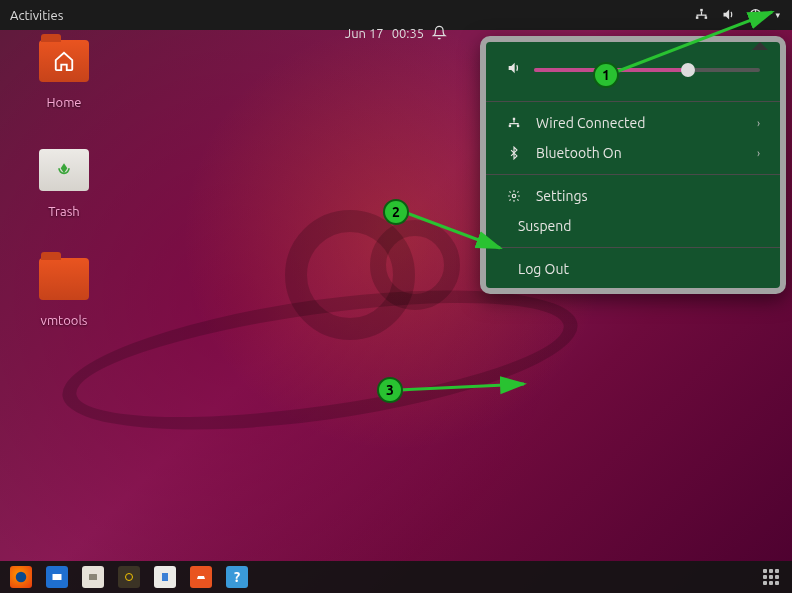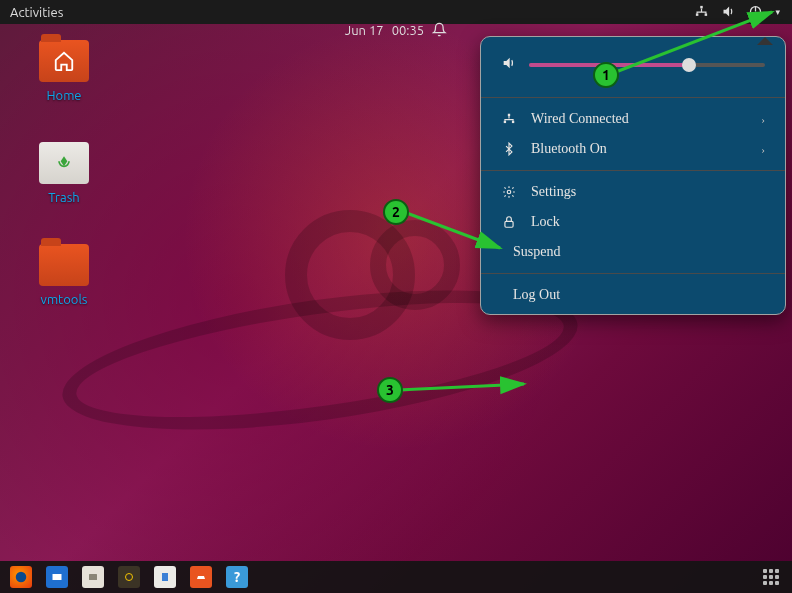--- a/index.html
+++ b/index.html
@@ -20,50 +20,49 @@
       linear-gradient(135deg, #5e1a3b 0%, #7a1a4a 30%, #8a1a55 45%, #6d0a3c 70%, #4c012f 100%);
   }
   .wallpaper .circ {
     position:absolute; border:22px solid rgba(0,0,0,0.18); border-radius:50%;
   }
   .wallpaper .c1 { width:130px; height:130px; left:285px; top:210px;}
   .wallpaper .c2 { width:90px; height:90px; left:370px; top:220px; border-width:16px;}
   .wallpaper .ring { position:absolute; width:520px; height:120px; border:14px solid rgba(0,0,0,0.18); border-radius:50%; left:60px; top:300px; transform:rotate(-8deg);}
   
   .topbar {
-    position:absolute; top:0; left:0; right:0; height:24px;
+    position:absolute; top:0; left:0; right:0; height:30px;
     background:#1b1b1b;
     display:flex; align-items:center; color:#ddd;
     font-size:13px;
     z-index:10;
   }
   .topbar .left { padding-left:10px; }
   .topbar .center { position:absolute; left:50%; transform:translateX(-50%); display:flex; align-items:center; gap:8px;margin-top:36px;}
   .topbar .right { margin-left:auto; display:flex; align-items:center; gap:12px; padding-right:12px;}
   .topbar .right .tri { font-size:9px; }
   .ico { width:15px; height:15px; display:inline-block; }
   
   .desktop-icons { position:absolute; top:40px; left:30px; display:flex; flex-direction:column; gap:40px; z-index:2;}
   .dicon { display:flex; flex-direction:column; align-items:center; gap:6px; width:68px;}
   .dicon .folder { width:50px; height:42px; border-radius:4px; position:relative; }
   .dicon .folder.orange { background:linear-gradient(#e95420,#c7431a);}
   .dicon .folder.orange::before { content:""; position:absolute; top:-6px; left:2px; width:20px; height:8px; background:#c7431a; border-radius:3px 3px 0 0;}
   .dicon .folder.trash { background:linear-gradient(#eceae6,#d6d3cd);}
-  .dicon .label { font-size:13px; color:#0ea5e9; text-shadow:0 1px 2px rgba(0,0,0,0.7);}
+  .dicon .label { font-size:13px; color:#f9a8d4; text-shadow:0 1px 2px rgba(0,0,0,0.7);margin-top:7px;}
   .home-glyph { position:absolute; inset:0; display:flex; align-items:center; justify-content:center; color:#fff; font-size:20px;}
   .trash-glyph { position:absolute; inset:0; display:flex; align-items:center; justify-content:center; }
   .trash-glyph svg { width:20px; height:20px;}
   
   .sysmenu {
     position:absolute; top:36px; right:6px; width:306px;
-    background:#0c4a6e; border:1px solid #a3a3a3; border-radius:10px;
+    background:#14532d; border:6px solid #a3a3a3; border-radius:10px;
     z-index:20; padding:10px 0 4px 0;
     box-shadow:0 6px 20px rgba(0,0,0,0.5);
     font-size:14px;
-    font-family:Liberation Serif, serif;
   }
   .sysmenu::before { content:""; position:absolute; top:-8px; right:12px; border:8px solid transparent; border-bottom-color:#343434;}
   .sysmenu .volrow { display:flex; align-items:center; gap:12px; padding:8px 20px 16px 20px;}
   .slider {
     flex:1; height:4px; background:#555; position:relative; border-radius:2px;
   }
   .slider .fill { position:absolute; left:0; top:0; bottom:0; background:#c24b8d; border-radius:2px;}
   .slider .thumb { position:absolute; top:50%; width:14px; height:14px; background:#ddd; border-radius:50%; transform:translate(-50%,-50%);}
   .sysmenu .item {
     display:flex; align-items:center; gap:14px; padding:7px 20px;
@@ -197,29 +196,20 @@
   </div>
   <div class="sep"></div>
   <div class="item">
     <span class="micon">
       <svg width="14" height="14" viewBox="0 0 24 24" fill="none" stroke="#e7e5e3" stroke-width="2">
           <circle cx="12" cy="12" r="3"></circle>
           <path d="M12 2v3M12 19v3M4.2 4.2l2.1 2.1M17.7 17.7l2.1 2.1M2 12h3M19 12h3M4.2 19.8l2.1-2.1M17.7 6.3l2.1-2.1"></path>
         </svg>
     </span>
     <span>Settings</span>
-  </div>
-  <div class="item">
-    <span class="micon">
-      <svg width="14" height="14" viewBox="0 0 24 24" fill="none" stroke="#e7e5e3" stroke-width="2">
-          <rect x="5" y="11" width="14" height="10" rx="2"></rect>
-          <path d="M8 11V7a4 4 0 018 0v4"></path>
-        </svg>
-    </span>
-    <span>Lock</span>
   </div>
   <div class="item sub">
     <span>Suspend</span>
   </div>
   <div class="sep"></div>
   <div class="item sub">
     <span>Log Out</span>
   </div>
 </div>
 

